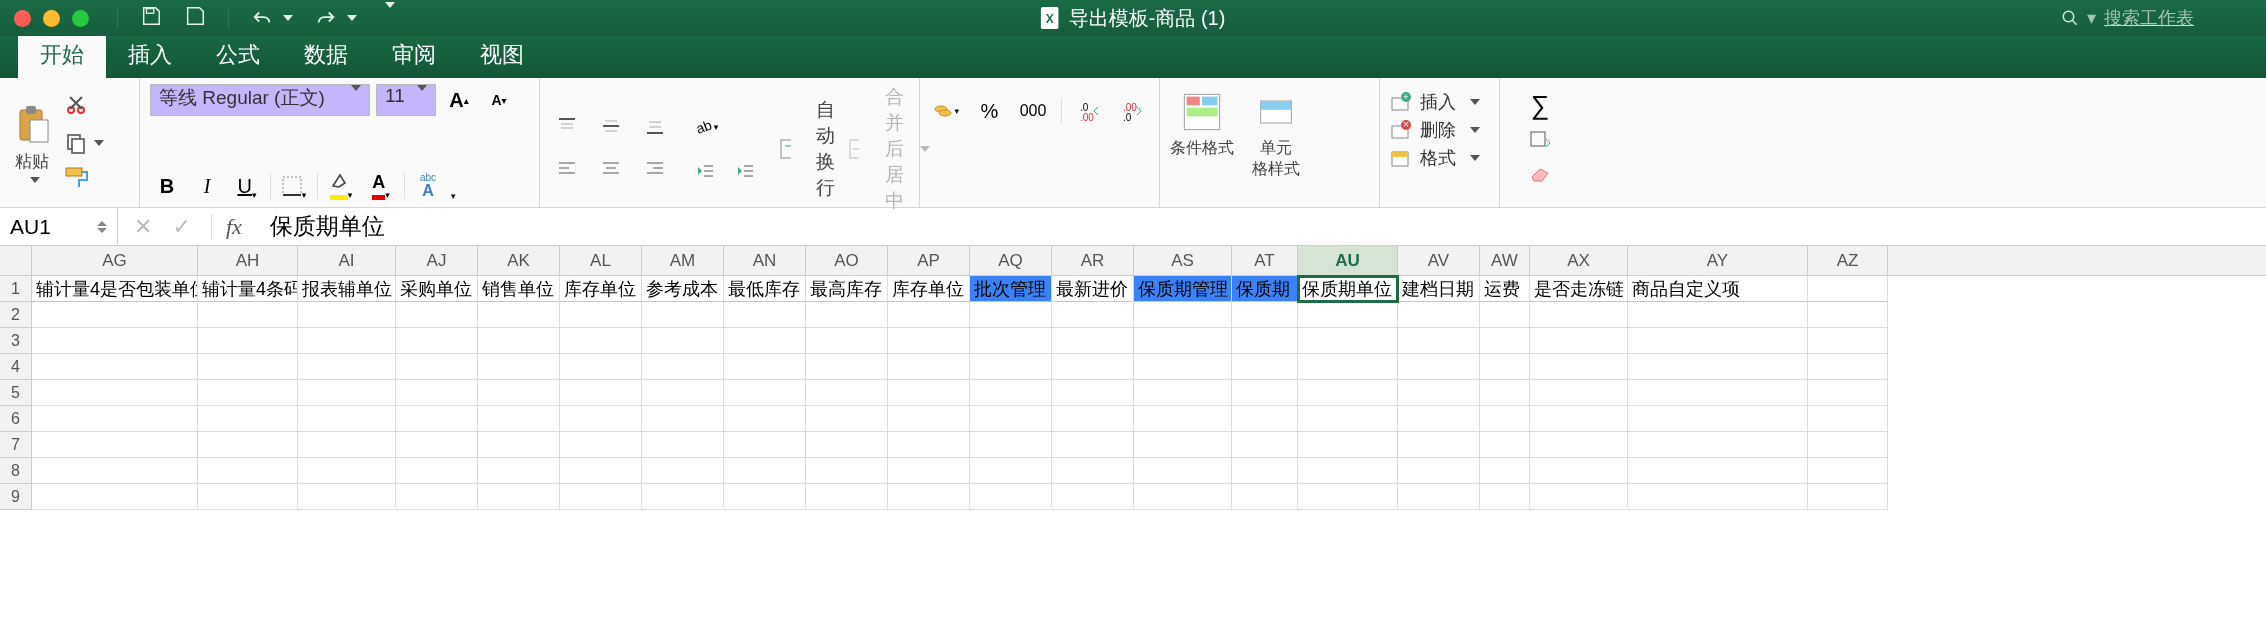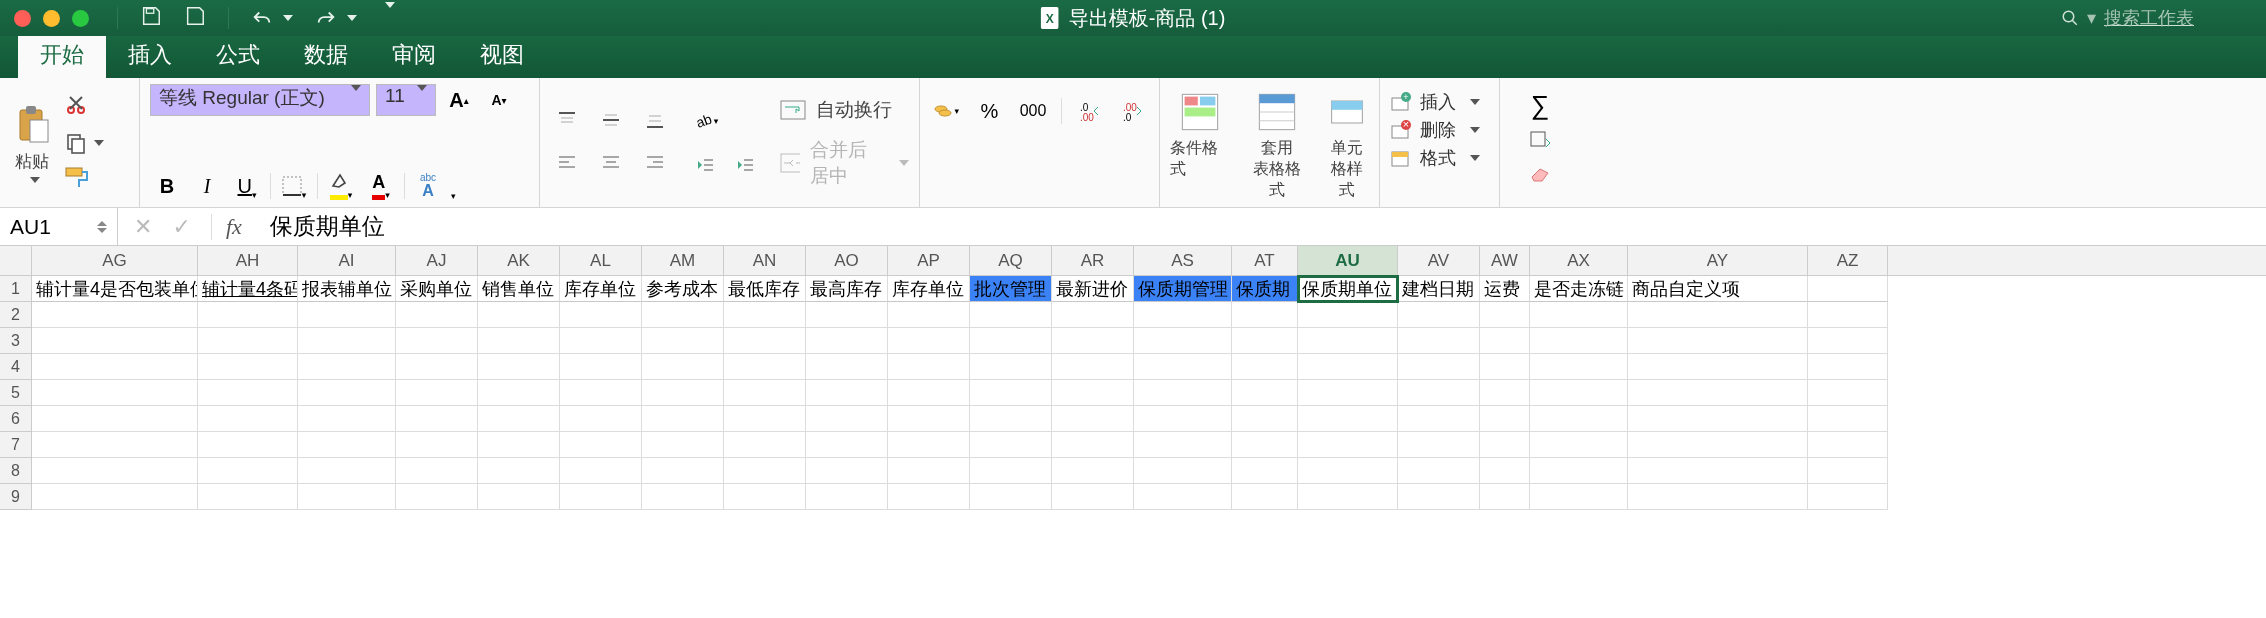--- a/index.html
+++ b/index.html
@@ -32,21 +32,21 @@
   .big-btn svg { width: 44px; height: 44px; }
   .small-stack { display: flex; flex-direction: column; gap: 10px; }
   .ctrl-row { display: flex; align-items: center; gap: 6px; }
   .select-like { background: #c4b5fd; border: 1px solid #bbb; height: 32px; display: flex; align-items: flex-start; padding: 0 8px; font-size: 19px; color: #333; cursor: pointer; }
   .caret { width: 0; height: 0; border-left: 5px solid transparent; border-right: 5px solid transparent; border-top: 6px solid #555; margin-left: 6px; }
   .icon-btn { width: 34px; height: 30px; display: flex; align-items: center; justify-content: center; cursor: pointer; border: 1px solid transparent; }
   .font-small-row { display: flex; align-items: center; gap: 6px; margin-top: 12px; }
   .underline-y { border-bottom: 5px solid #ffeb00; padding-bottom: 2px; }
   .underline-r { border-bottom: 5px solid #e60000; padding-bottom: 2px; }
   .align-grid { display: grid; grid-template-columns: repeat(3, 34px); grid-template-rows: repeat(2, 34px); gap: 8px 10px; }
-  .merge-box { display: flex; flex-direction: column; gap: 14px; margin-left: 8px; }
+  .merge-box { display: flex; flex-direction: row; gap: 14px; margin-left: 8px; text-align: right; }
   .merge-row { display: flex; align-items: center; gap: 10px; font-size: 19px; color: #444; }
   .merge-row.dis { color: #b5b5b5; }
   .num-row { display: flex; align-items: center; gap: 12px; }
   .styles-stack { display: flex; gap: 18px; align-items: flex-start; }
   .cells-stack { display: flex; flex-direction: column; gap: 4px; }
   .cells-row { display: flex; align-items: center; gap: 8px; font-size: 18px; color: #333; cursor: pointer; }
 
   
   .fbar { height: 38px; background: #fff; border-bottom: 1px solid #ccc; display: flex; align-items: center; }
   .namebox { width: 118px; border-right: 1px solid #ccc; height: 100%; display: flex; align-items: center; padding: 0 10px; font-size: 21px; }
@@ -351,30 +351,20 @@
           <svg viewBox="0 0 40 40" width="40" height="40">
             <rect x="4" y="4" width="32" height="32" fill="#fff" stroke="#aaa"></rect>
             <rect x="6" y="6" width="12" height="8" fill="#e88"></rect>
             <rect x="20" y="6" width="14" height="8" fill="#8ce"></rect>
             <rect x="6" y="16" width="28" height="8" fill="#ae8"></rect>
           </svg>
           <span style="font-size:16px">条件格式</span>
         </div>
       <div class="big-btn">
           <svg viewBox="0 0 40 40" width="40" height="40">
-            <rect x="4" y="4" width="32" height="32" fill="#fff" stroke="#aaa"></rect>
-            <rect x="4" y="4" width="32" height="8" fill="#5a9bd5"></rect>
-            <line x1="4" y1="20" x2="36" y2="20" stroke="#ccc"></line>
-            <line x1="4" y1="28" x2="36" y2="28" stroke="#ccc"></line>
-          </svg>
-          <span style="font-size:16px;white-space:pre-line;text-align:center">套用
-表格格式</span>
-        </div>
-      <div class="big-btn">
-          <svg viewBox="0 0 40 40" width="40" height="40">
             <rect x="6" y="10" width="28" height="20" fill="#fff" stroke="#aaa"></rect>
             <rect x="6" y="10" width="28" height="8" fill="#8ce"></rect>
           </svg>
           <span style="font-size:16px;white-space:pre-line;text-align:center">单元
 格样式</span>
         </div>
     </div>
   </div>
 
   <div class="group" style="width:120px">
@@ -466,21 +456,21 @@
       <div class="col-h" style="width: 82px;">AV</div>
       <div class="col-h" style="width: 50px;">AW</div>
       <div class="col-h" style="width: 98px;">AX</div>
       <div class="col-h" style="width: 180px;">AY</div>
       <div class="col-h" style="width: 80px;">AZ</div>
     </div>
 
 <div class="row row1">
       <div class="row-h">1</div>
       <div class="cell" style="width: 166px;">辅计量4是否包装单位</div>
-      <div class="cell" style="width: 100px; text-decoration: underline;">辅计量4条码</div>
+      <div class="cell" style="width: 100px;">辅计量4条码</div>
       <div class="cell" style="width: 98px;">报表辅单位</div>
       <div class="cell" style="width: 82px;">采购单位</div>
       <div class="cell" style="width: 82px;">销售单位</div>
       <div class="cell" style="width: 82px;">库存单位</div>
       <div class="cell" style="width: 82px;">参考成本</div>
       <div class="cell" style="width: 82px;">最低库存</div>
       <div class="cell" style="width: 82px;">最高库存</div>
       <div class="cell" style="width: 82px;">库存单位</div>
       <div class="cell hl" style="width: 82px;">批次管理</div>
       <div class="cell" style="width: 82px;">最新进价</div>

